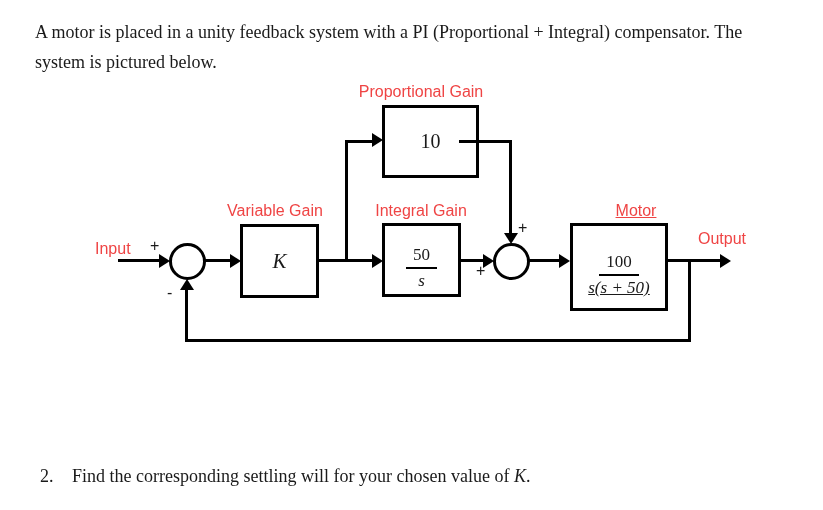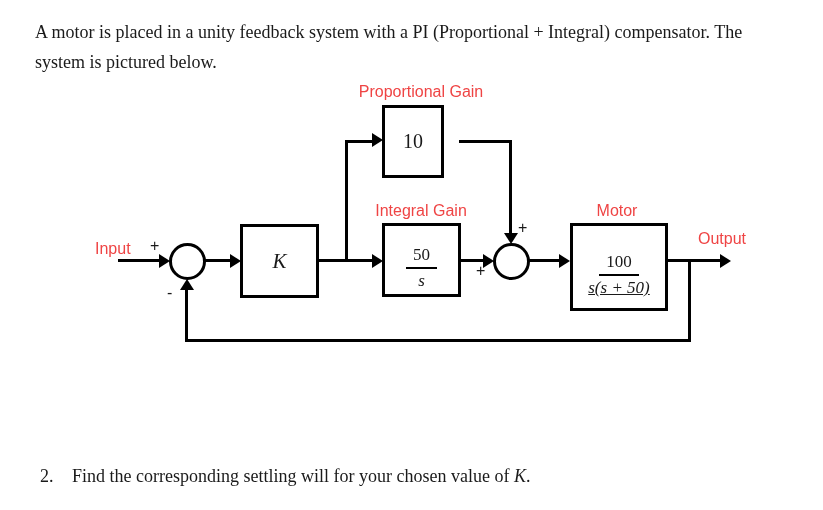--- a/index.html
+++ b/index.html
@@ -102,31 +102,32 @@
 </head>
 <body>
 
 <div id="page">
 
   <div id="intro">A motor is placed in a unity feedback system with a PI (Proportional + Integral) compensator. The system is pictured below.</div>
 
   <div id="diagram">
 
     <div class="dlabel centered" style="left:421px; top:83px;">Proportional Gain</div>
+    <div class="dlabel centered" style="left:275px; top:202px;">Variable Gain</div>
     <div class="dlabel centered" style="left:421px; top:202px;">Integral Gain</div>
-    <div class="dlabel centered" style="left:617px; top:202px;">Motor</div>
+    <div class="dlabel centered" style="left:636px; top:202px;text-decoration:underline;">Motor</div>
     <div class="dlabel" style="left:95px; top:240px;">Input</div>
     <div class="dlabel" style="left:698px; top:230px;">Output</div>
 
     <div class="sign" style="left:150px; top:239px;">+</div>
     <div class="sign" style="left:167px; top:286px;">-</div>
     <div class="sign" style="left:518px; top:221px;">+</div>
     <div class="sign" style="left:476px; top:264px;">+</div>
 
-    <div class="blk" style="left:382px; top:105px; width:62px; height:73px;">
+    <div class="blk" style="left:382px; top:105px; width:97px; height:73px;">
       <span class="blk-value">10</span>
     </div>
 
     <div class="blk" style="left:240px; top:224px; width:79px; height:74px;">
       <span class="blk-value italic">K</span>
     </div>
 
     <div class="blk" style="left:382px; top:223px; width:79px; height:74px;">
       <div class="frac">
         <div class="num">50</div>

